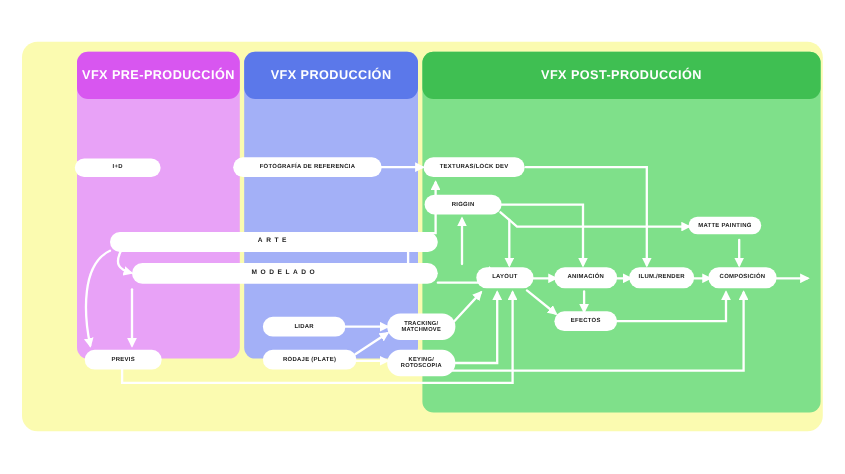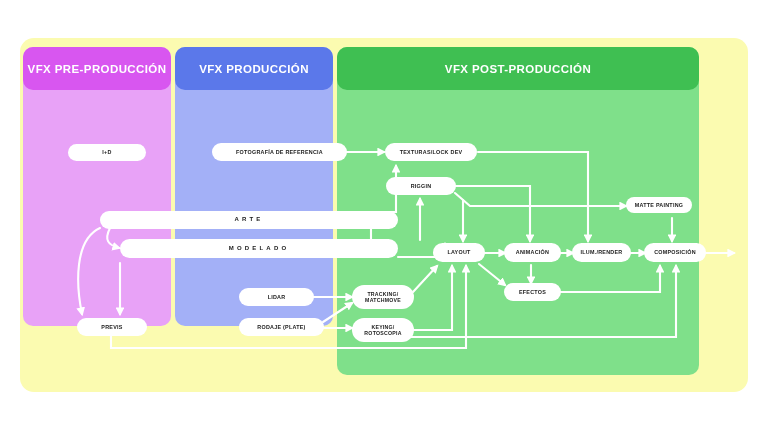--- a/index.html
+++ b/index.html
@@ -26,20 +26,21 @@
     width: 728px;
     height: 354px;
     background: #fbfbb0;
     border-radius: 14px;
   }
   
   .phase {
     position: absolute;
     top: 47px;
     border-radius: 10px;
+    margin-left: 47px;
   }
   .phase-body {
     position: absolute;
     left: 0;
     top: 0;
     width: 100%;
     height: 100%;
     border-radius: 10px;
   }
   .phase-header {

